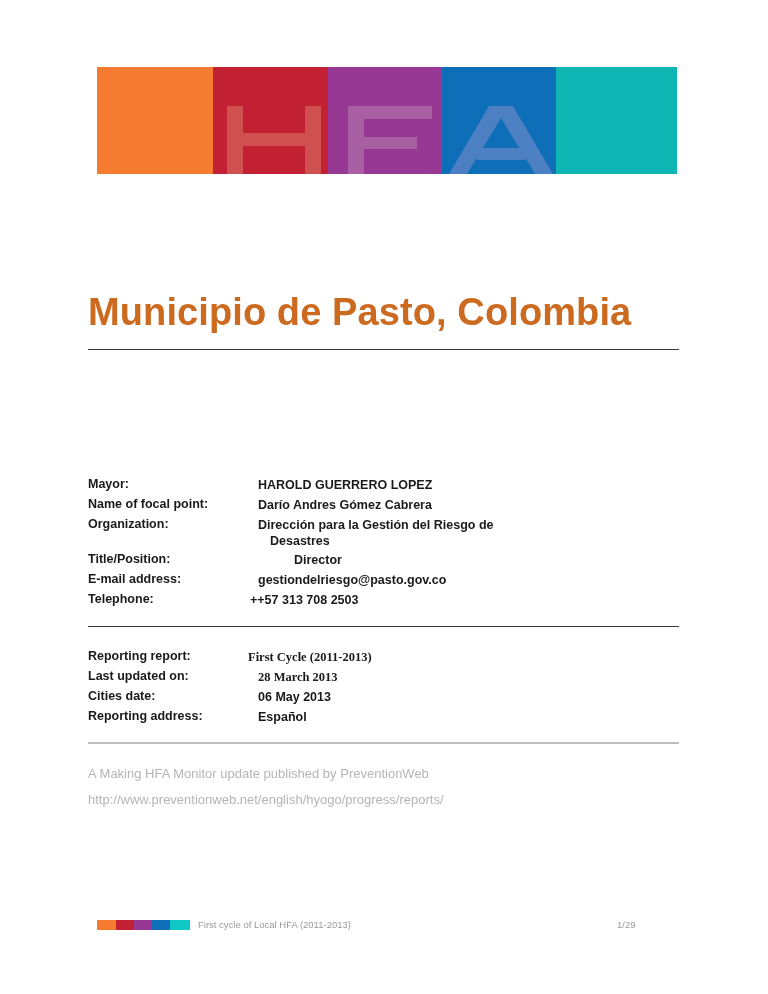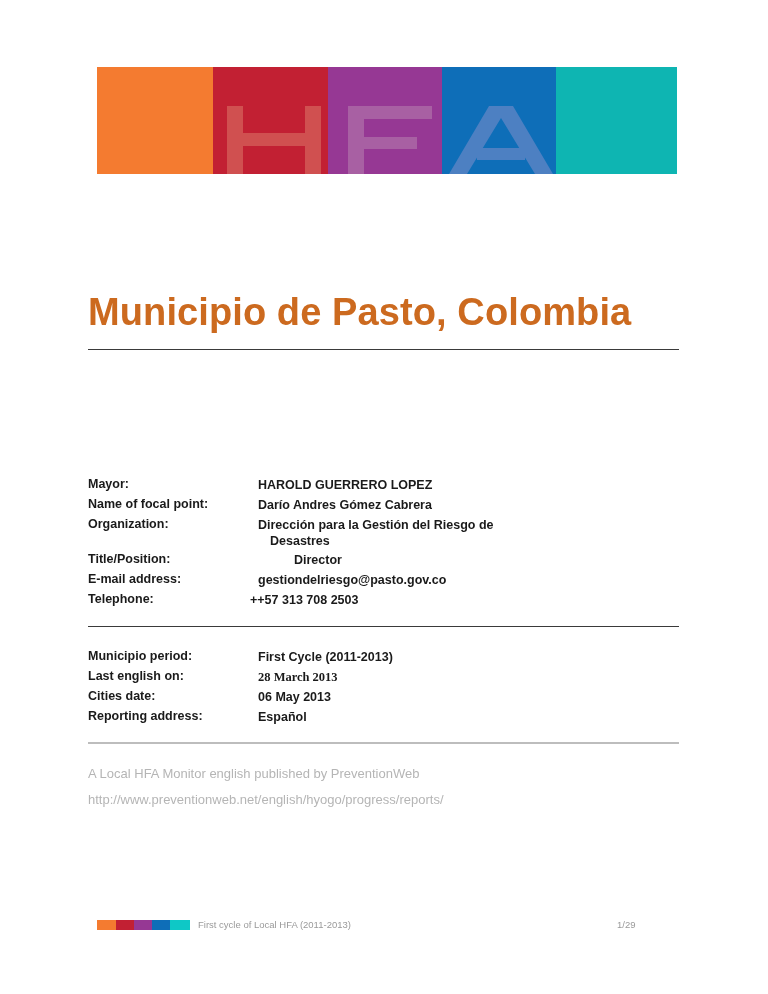--- a/index.html
+++ b/index.html
@@ -96,39 +96,39 @@
   <span class="val" style="left:170px;">gestiondelriesgo@pasto.gov.co</span>
 </div>
 <div class="abs row" style="top:592px;">
   <span class="lbl">Telephone:</span>
   <span class="val" style="left:162px;">++57 313 708 2503</span>
 </div>
 
 <div class="abs rule rule-dark" style="top:626px;"></div>
 
 <div class="abs row" style="top:649px;">
-  <span class="lbl">Municipio period:</span>
-  <span class="val" style="left:170px;">First Cycle (2011-2013)</span>
+  <span class="lbl">Reporting report:</span>
+  <span class="val" style="left:160px;font-family:Liberation Serif, serif;">First Cycle (2011-2013)</span>
 </div>
 <div class="abs row" style="top:669px;">
-  <span class="lbl">Last english on:</span>
+  <span class="lbl">Last updated on:</span>
   <span class="val" style="left:170px;font-family:Liberation Serif, serif;">28 March 2013</span>
 </div>
 <div class="abs row" style="top:689px;">
   <span class="lbl">Cities date:</span>
   <span class="val" style="left:170px;">06 May 2013</span>
 </div>
 <div class="abs row" style="top:709px;">
   <span class="lbl">Reporting address:</span>
   <span class="val" style="left:170px;">Español</span>
 </div>
 
 <div class="abs rule rule-light" style="top:742px;"></div>
 
-<div class="abs note" style="top:766px;">A Local HFA Monitor english published by PreventionWeb</div>
+<div class="abs note" style="top:766px;">A Making HFA Monitor update published by PreventionWeb</div>
 <div class="abs note" style="top:792px;">http://www.preventionweb.net/english/hyogo/progress/reports/</div>
 
 <div class="abs flogo">
   <span style="left:0;width:19px;background:#F47B30;"></span>
   <span style="left:19px;width:18px;background:#C22033;"></span>
   <span style="left:37px;width:18px;background:#963894;"></span>
   <span style="left:55px;width:18px;background:#0E6EB8;"></span>
   <span style="left:73px;width:20px;background:#0EC8C6;"></span>
 </div>
 <div class="abs ftext">First cycle of Local HFA (2011-2013)</div>

